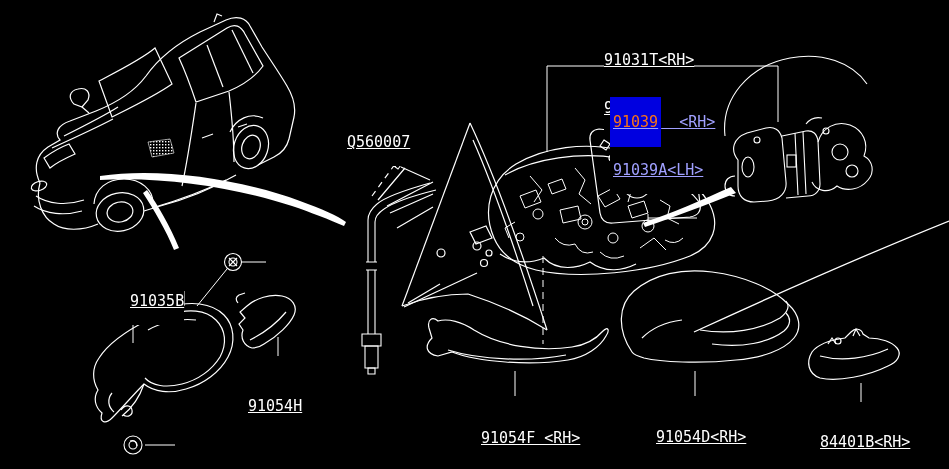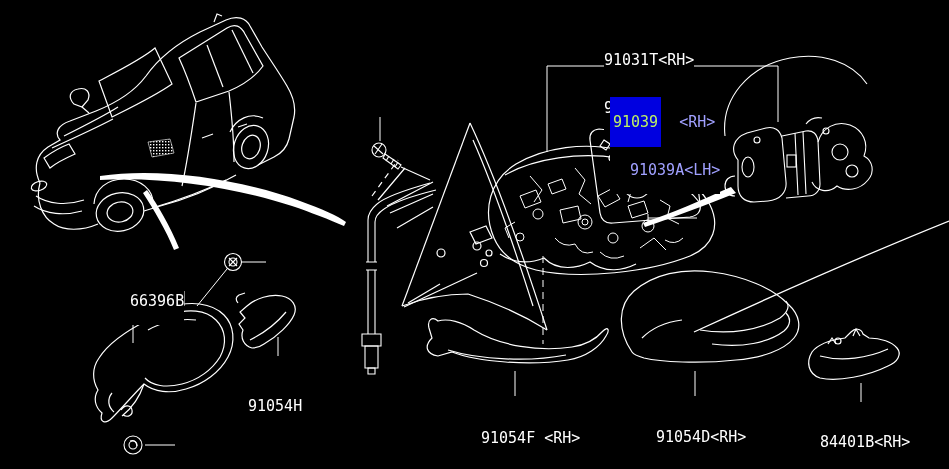--- a/index.html
+++ b/index.html
@@ -1,23 +1,23 @@
 <!DOCTYPE html>
 <html><head>
 <meta charset="utf-8">
 <style>
   html,body{margin:0;padding:0;background:#000;}
   .stage{position:relative;width:949px;height:469px;background:#000000;overflow:hidden;
          font-family:"DejaVu Sans Mono", monospace;}
   svg{position:absolute;left:0;top:0;}
   .plabel{position:absolute;font:15px/16px "DejaVu Sans Mono", monospace;color:#ffffff;
           white-space:pre;background:#000;z-index:5;}
-  .plabel div{height:16px;}
+  .plabel div{height:16px;text-decoration:underline;}
   .plabel.blue{color:#a0a0ff;}
-  .plabel .hl{background:#0000e0;color:#bef264;padding:16px 3px;margin-top:45px;}
+  .plabel .hl{background:#0000e0;color:#f97316;padding:16px 3px;margin-top:45px;}
   .plabel.footer{color:#dddddd;}
 </style>
 </head>
 <body>
 
 <div class="stage">
 
 <svg width="949" height="469" viewBox="0 0 949 469">
   <defs>
     <pattern id="stipple" width="3" height="3" patternUnits="userSpaceOnUse">
@@ -213,26 +213,29 @@
   </g>
 </svg>
 
 <div class="plabel" style="left:604px;top:20px">
   <div>91031T&lt;RH&gt;</div>
   <div>91031U&lt;LH&gt;</div>
 </div>
 
 <div class="plabel blue" style="left:610px;top:82px">
   <div><span class="hl">91039</span><span>  &lt;RH&gt;</span></div>
-  <div style="margin-left:20px">91039A&lt;LH&gt;</div>
-</div>
-
+  <div style="margin-left:3px">91039A&lt;LH&gt;</div>
+</div>
+
+<div class="plabel" style="left:347px;top:102px">
+  <div>Q560007</div>
+</div>
 
 <div class="plabel" style="left:130px;top:261px">
-  <div>66396B</div>
+  <div>91035B</div>
 </div>
 
 
 <div class="plabel" style="left:248px;top:366px">
   <div>91054H</div>
 </div>
 
 <div class="plabel" style="left:177px;top:436px">
   <div>W300021</div>
 </div>

